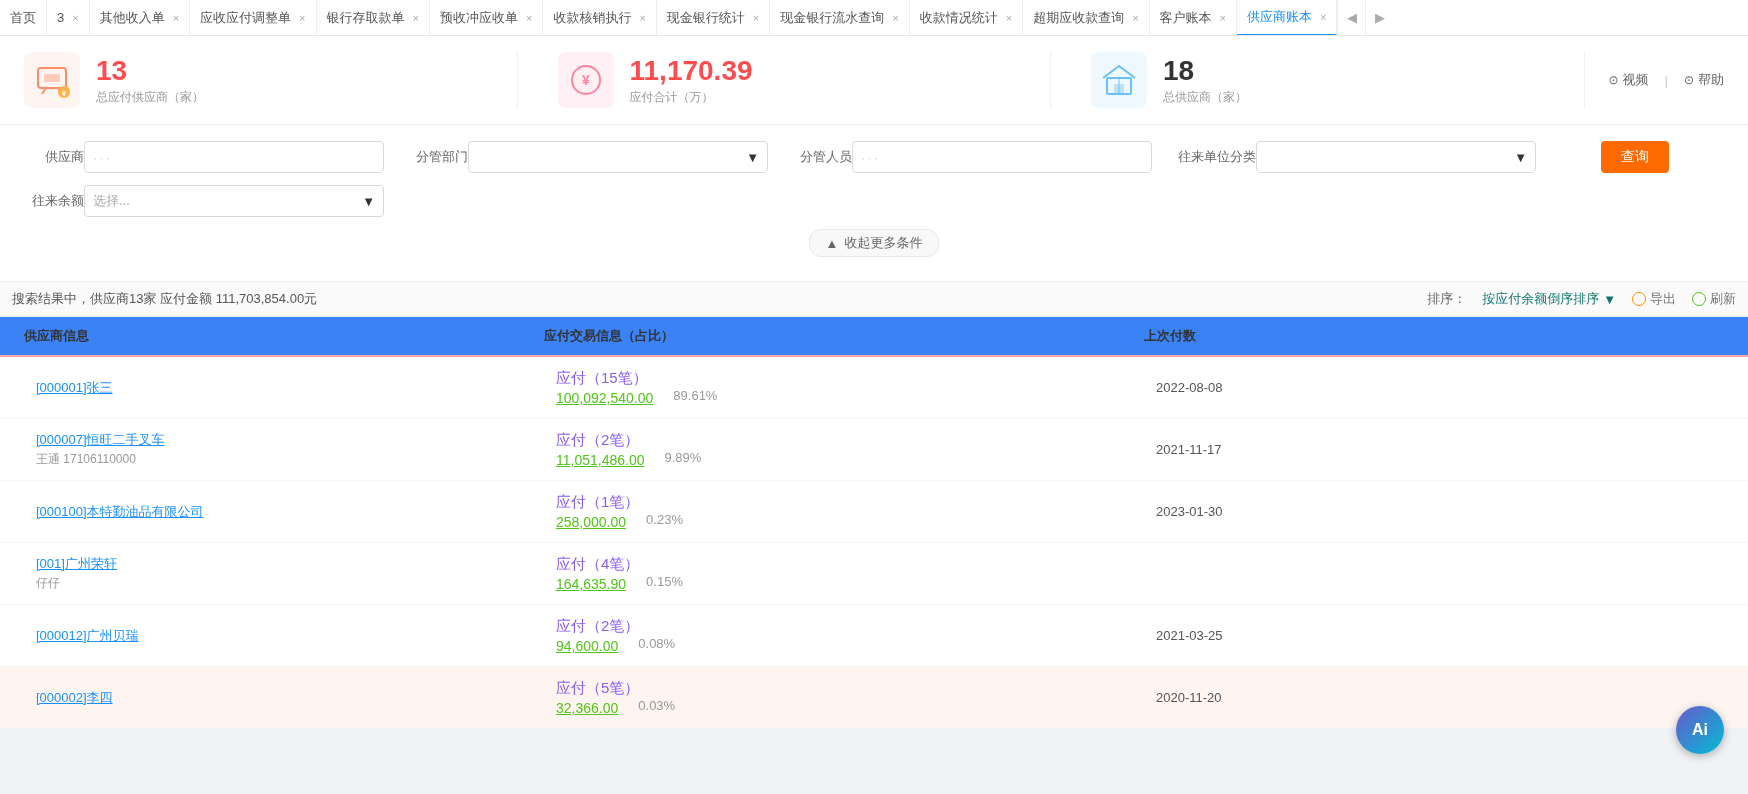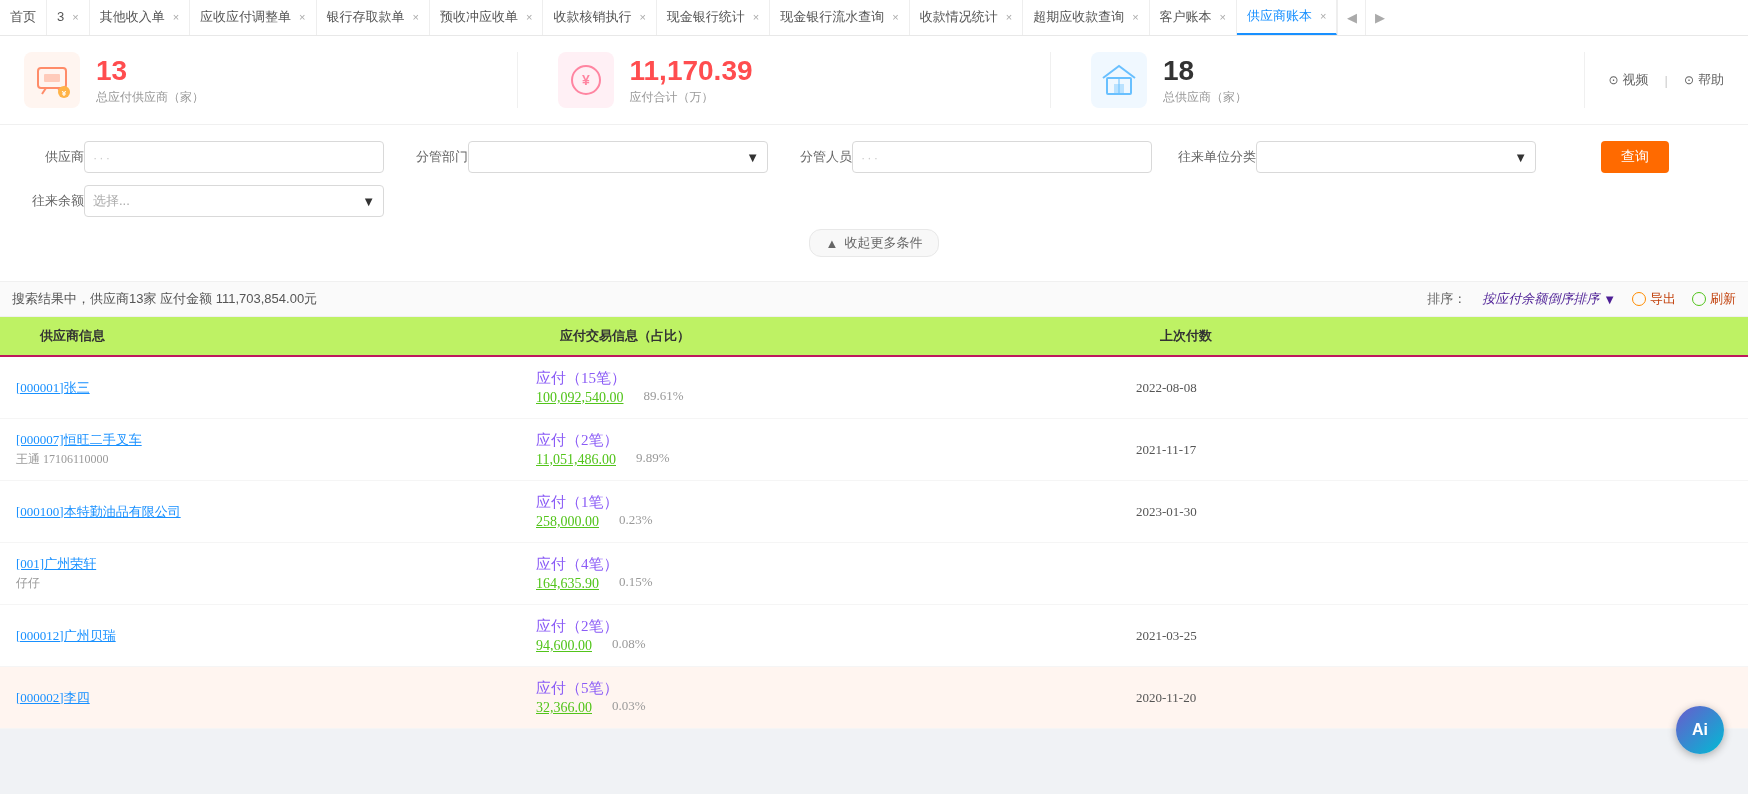--- a/index.html
+++ b/index.html
@@ -3,21 +3,21 @@
   <meta charset="utf-8">
   <style>
     * { margin: 0; padding: 0; box-sizing: border-box; }
     body { font-family: 'Microsoft YaHei', Arial, sans-serif; font-size: 13px; background: #f0f2f5; color: #333; }
 
     
     .top-nav {
       background: #fff;
       border-bottom: 1px solid #e8e8e8;
       display: flex;
-      align-items: flex-end;
+      align-items: center;
       height: 36px;
       overflow: hidden;
     }
     .nav-item {
       padding: 0 10px;
       height: 36px;
       line-height: 36px;
       white-space: nowrap;
       cursor: pointer;
       color: #555;
@@ -170,33 +170,32 @@
       font-size: 13px;
       color: #555;
     }
     .results-actions {
       display: flex;
       align-items: center;
       gap: 16px;
     }
     .sort-label { color: #666; }
     .sort-select {
-      color: #4c1d95;
+      color: #0f766e;
       cursor: pointer;
       display: flex;
       align-items: center;
       gap: 4px;
-      font-style: italic;
     }
     .action-btn {
       display: flex;
       align-items: center;
       gap: 4px;
       cursor: pointer;
-      color: #c2410c;
+      color: #737373;
     }
     .action-btn .icon-circle {
       width: 14px;
       height: 14px;
       border: 1.5px solid #ff8c00;
       border-radius: 50%;
       display: inline-block;
     }
     .action-btn .icon-refresh {
       width: 14px;
@@ -207,33 +206,32 @@
     }
 
     
     .table-container {
       background: #fff;
       margin: 0;
     }
     .table-header {
       display: grid;
       grid-template-columns: 520px 600px 1fr;
-      padding: 10px 40px;
-      border-bottom: 2px solid #be185d;
+      padding: 10px 24px;
+      border-bottom: 2px solid #fca5a5;
       font-weight: bold;
       color: #333;
-      background: #bef264;
+      background: #3b82f6;
     }
     .table-row {
       display: grid;
       grid-template-columns: 520px 600px 1fr;
-      padding: 12px 16px;
+      padding: 12px 36px;
       border-bottom: 1px solid #f5f5f5;
       align-items: center;
-      font-family: Liberation Serif, serif;
     }
     .table-row.highlighted { background: #fff5f0; }
     .supplier-link {
       color: #1890ff;
       cursor: pointer;
       text-decoration: underline;
       font-size: 13px;
     }
     .supplier-sub { color: #999; font-size: 12px; margin-top: 2px; }
     .tx-info { }

